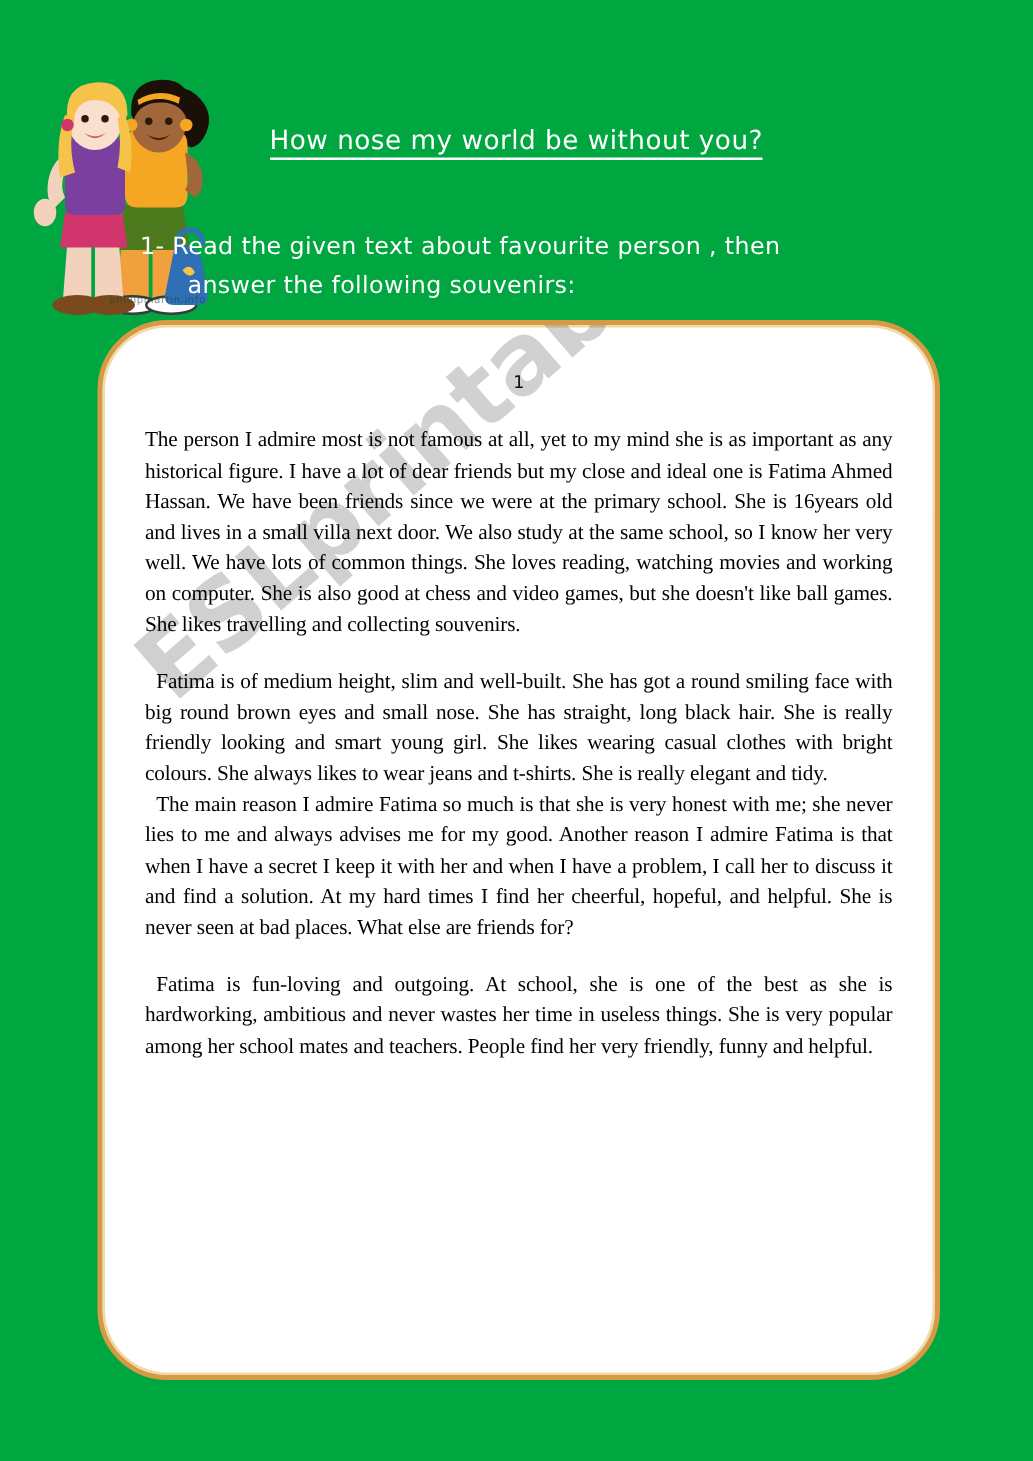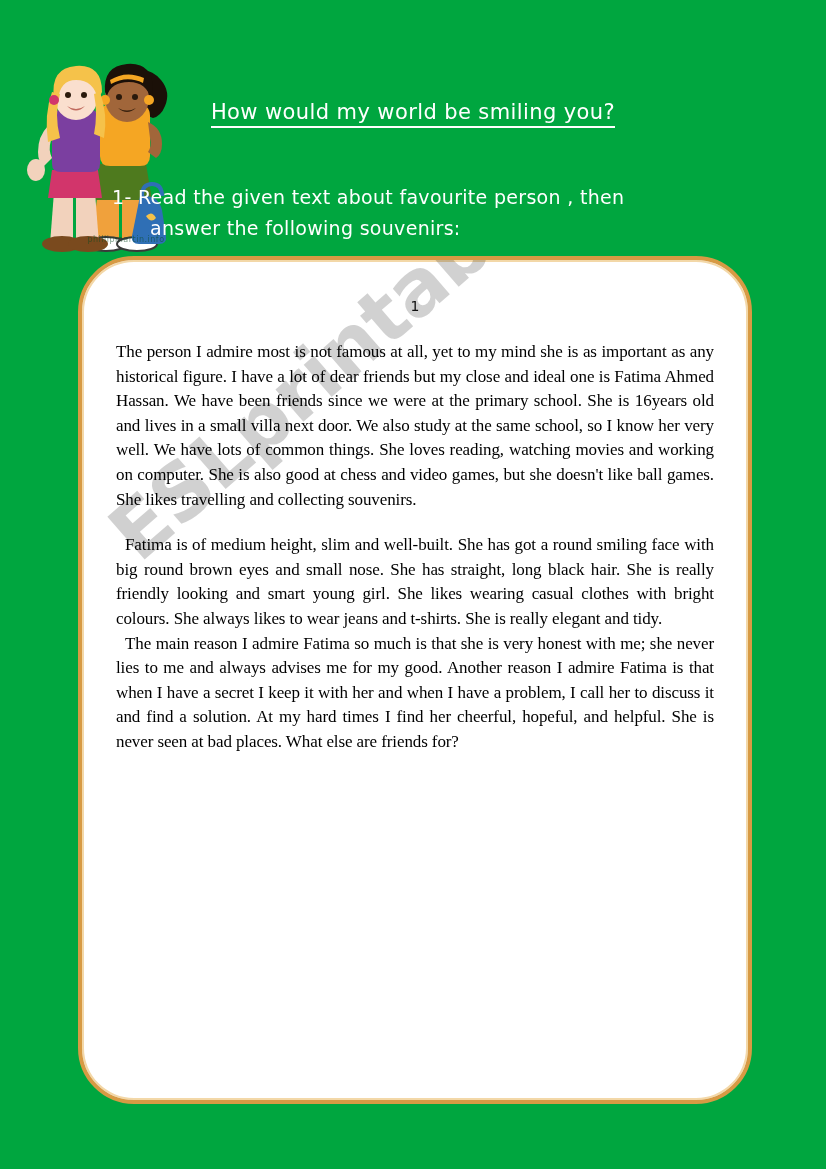--- a/index.html
+++ b/index.html
@@ -192,35 +192,36 @@
 
       <path d="M118 152 q18 -2 22 14 l4 26 q1 8 -7 8 l-20 0 q-8 0 -7 -8z" fill="#2f6fb5"></path>
       <path d="M120 152 q0 -12 10 -12 q10 0 10 12" fill="none" stroke="#2f6fb5" stroke-width="4"></path>
       <path d="M124 172 q6 -6 10 2 q-5 6 -10 -2z" fill="#f5c24a"></path>
     </svg>
   </div>
 
   <div id="clipart-credit">phillipmartin.info</div>
 
   <div id="worksheet-title">
-    <span>How would my world be smiling you?</span>
+    <span>How nose my world be without you?</span>
   </div>
 
   <div id="instruction">
     <span>1- Read the given text about favourite person , then</span>
     <span class="line2">answer the following souvenirs:</span>
   </div>
 </div>
 
 <div id="reading-card">
 
   <div id="watermark">
     <div id="watermark-text">ESLprintables.com</div>
   </div>
 
   <div id="page-number">1</div>
 
   <div id="passage">
     <p>The person I admire most is not famous at all, yet to my mind she is as important as any historical figure.  I have a lot of dear friends but my close and ideal one is Fatima Ahmed Hassan. We have been friends since we were at the primary school. She is 16years old and lives in a small villa next door. We also study at the same school, so I know her very well. We have lots of common things. She loves reading, watching movies and working on computer. She is also good at chess and video games, but she doesn't like ball games. She likes travelling and collecting souvenirs.</p>
     <p class="gap-before indent">Fatima is of medium height, slim and well-built. She has got a round smiling face with big round brown eyes and small nose. She has straight, long black hair. She is really friendly looking and smart young girl. She likes wearing casual clothes with bright colours. She always likes to wear jeans and t-shirts. She is really elegant and tidy.</p>
     <p class="indent">The main reason I admire Fatima so much is that she is very honest with me; she never lies to me and always advises me for my good.  Another reason I admire Fatima is that when I have a secret I keep it with her and when I have a problem, I call her to discuss it and find a solution. At my hard times I find her cheerful, hopeful, and helpful. She is never seen at bad places. What else are friends for?</p>
+    <p class="gap-before indent">Fatima is fun-loving and outgoing. At school, she is one of the best as she is hardworking, ambitious and never wastes her time in useless things. She is very popular among her school mates and teachers. People find her very friendly, funny and helpful.</p>
   </div>
 </div>
 
 </body></html>

